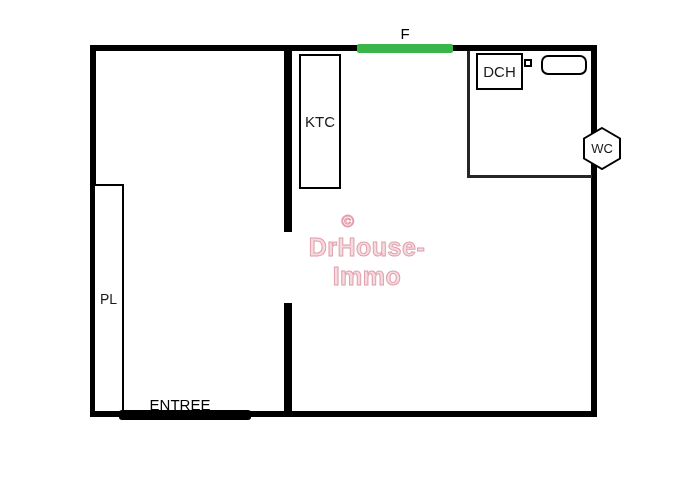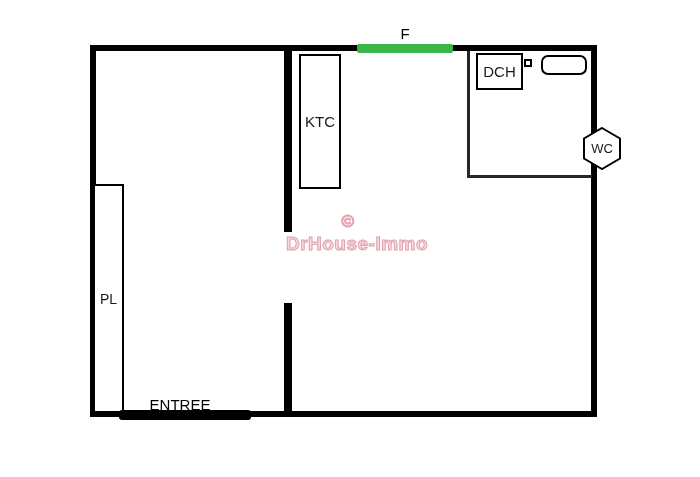--- a/index.html
+++ b/index.html
@@ -86,21 +86,21 @@
   
   .wm {
     text-align: center;
     font-weight: bold;
     color: rgba(226, 160, 173, 0.38);
     -webkit-text-stroke: 1px #e2a0ad;
     letter-spacing: 0.5px;
     user-select: none;
   }
   .wm-copy  { left: 330px; top: 212px; width: 36px;  font-size: 17px; }
-  .wm-brand { left: 266px; top: 233px; width: 182px; font-size: 19px; }
+  .wm-brand { left: 276px; top: 233px; width: 182px; font-size: 25px; }
 </style>
 </head>
 <body>
 
 <div class="canvas">
 
   <div class="abs outer-wall"></div>
 
   <div class="abs wall-seg inner-wall-upper"></div>
   <div class="abs wall-seg inner-wall-lower"></div>

